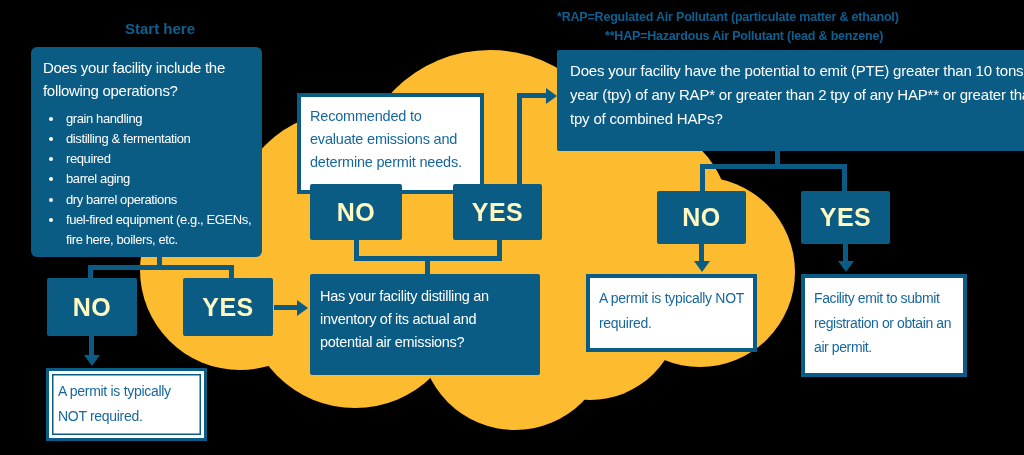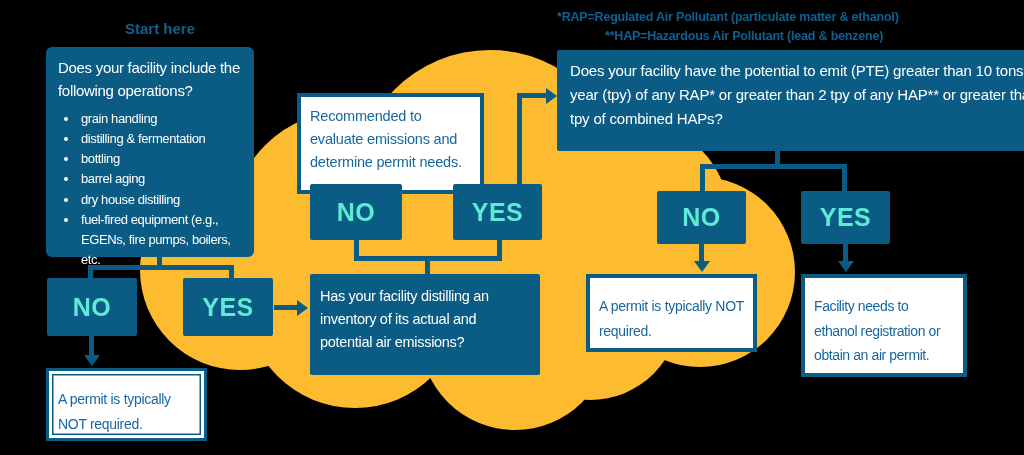--- a/index.html
+++ b/index.html
@@ -23,28 +23,28 @@
   .dbox{
     position:absolute;background:var(--blue);color:#fff;z-index:3;
     box-sizing:border-box;border-radius:2px;
   }
   .wbox{
     position:absolute;background:#fff;color:var(--textblue);z-index:3;
     box-sizing:border-box;border:4px solid var(--blue);
   }
   .decision{
     display:flex;align-items:center;justify-content:center;
-    font-weight:bold;font-size:25px;letter-spacing:.5px;color:#5eead4;
+    font-weight:bold;font-size:25px;letter-spacing:.5px;color:#fef9c3;
   }
   .qtext{font-size:15px;line-height:1.6;letter-spacing:-.2px;}
   #q1{border-radius:6px;padding:10px 10px 0 12px;}
   #q1 .title{font-size:15px;line-height:1.5;letter-spacing:-.3px;}
   #q1 ul{margin:7px 0 3px 0;padding:0 0 0 21px;font-size:13px;line-height:1.55;letter-spacing:-.4px;}
   #q1 ul li{margin:0;padding-left:2px;}
-  .result{font-size:14px;line-height:1.75;letter-spacing:-.3px;padding:16px 9px;}
+  .result{font-size:14px;line-height:1.75;letter-spacing:-.3px;padding:8px 9px;}
   .dblborder{box-shadow:inset 0 0 0 3px #fff, inset 0 0 0 4.5px var(--blue);border-width:3px;}
   .toplabel{
     position:absolute;color:var(--labelblue);font-weight:bold;z-index:3;
   }
 </style>
 </head>
 <body>
 
 <div id="stage">
 
@@ -82,29 +82,29 @@
 
   <div class="line" style="left:775px;top:151px;width:5px;height:17px;"></div>
   <div class="line" style="left:700px;top:164px;width:147px;height:5px;"></div>
   <div class="line" style="left:700px;top:164px;width:5px;height:27px;"></div>
   <div class="line" style="left:842px;top:164px;width:5px;height:27px;"></div>
   <div class="line" style="left:699px;top:244px;width:5px;height:18px;"></div>
   <div class="ah down" style="left:694px;top:261px;"></div>
   <div class="line" style="left:843px;top:244px;width:5px;height:18px;"></div>
   <div class="ah down" style="left:838px;top:261px;"></div>
 
-  <div class="dbox" id="q1" style="left:46px;top:47px;width:208px;height:210px;">
+  <div class="dbox" id="q1" style="left:31px;top:47px;width:231px;height:210px;">
     <div class="title">Does your facility include the following operations?</div>
     <ul>
       <li>grain handling</li>
       <li>distilling &amp; fermentation</li>
-      <li>bottling</li>
+      <li>required</li>
       <li>barrel aging</li>
-      <li>dry house distilling</li>
-      <li>fuel-fired equipment (e.g., EGENs, fire pumps, boilers, etc.</li>
+      <li>dry barrel operations</li>
+      <li>fuel-fired equipment (e.g., EGENs, fire here, boilers, etc.</li>
     </ul>
   </div>
 
   <div class="wbox qtext" style="left:297px;top:49px;width:187px;height:101px;padding:8px 9px;font-size:14.5px;margin-top:44px;">Recommended to evaluate emissions and determine permit needs.</div>
 
   <div class="dbox qtext" style="left:557px;top:50px;width:513px;height:101px;padding:9px 13px;">Does your facility have the potential to emit (PTE) greater than 10 tons per year (tpy) of any RAP* or greater than 2 tpy of any HAP** or greater than 5 tpy of combined HAPs?</div>
 
   <div class="dbox decision" style="left:310px;top:184px;width:92px;height:56px;">NO</div>
   <div class="dbox decision" style="left:453px;top:184px;width:89px;height:56px;">YES</div>
 
@@ -113,15 +113,15 @@
   <div class="dbox decision" style="left:47px;top:278px;width:90px;height:58px;">NO</div>
   <div class="dbox decision" style="left:183px;top:278px;width:90px;height:58px;">YES</div>
 
   <div class="wbox result dblborder" style="left:46px;top:368px;width:161px;height:73px;">A permit is typically NOT required.</div>
 
   <div class="dbox decision" style="left:657px;top:191px;width:89px;height:53px;">NO</div>
   <div class="dbox decision" style="left:801px;top:191px;width:89px;height:53px;">YES</div>
 
   <div class="wbox result" style="left:586px;top:274px;width:171px;height:78px;">A permit is typically NOT required.</div>
 
-  <div class="wbox result" style="left:801px;top:274px;width:166px;height:103px;letter-spacing:-.4px;">Facility needs to ethanol registration or obtain an air permit.</div>
+  <div class="wbox result" style="left:801px;top:274px;width:166px;height:103px;letter-spacing:-.4px;">Facility emit to submit registration or obtain an air permit.</div>
 
 </div>
 
 </body></html>

